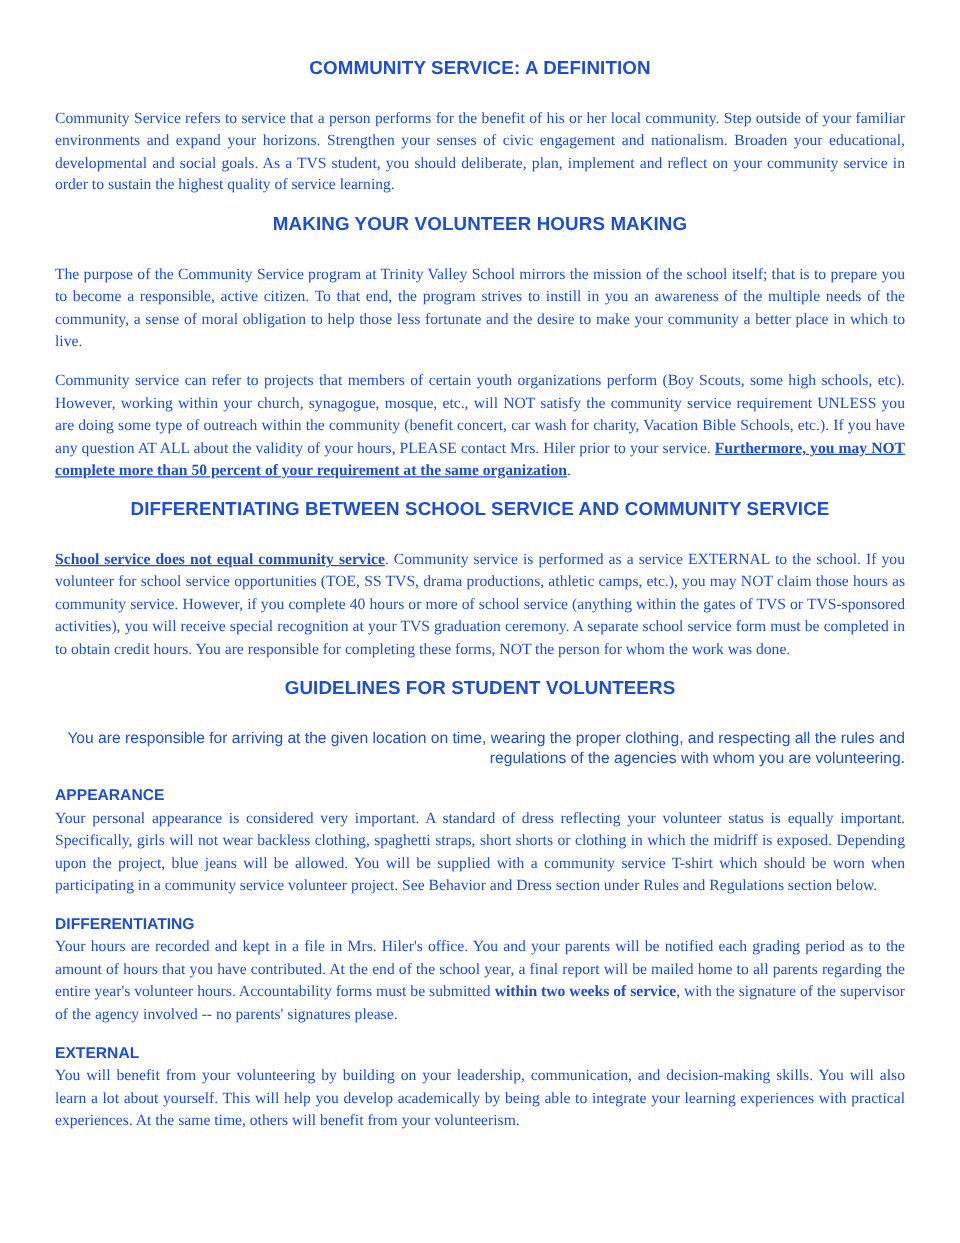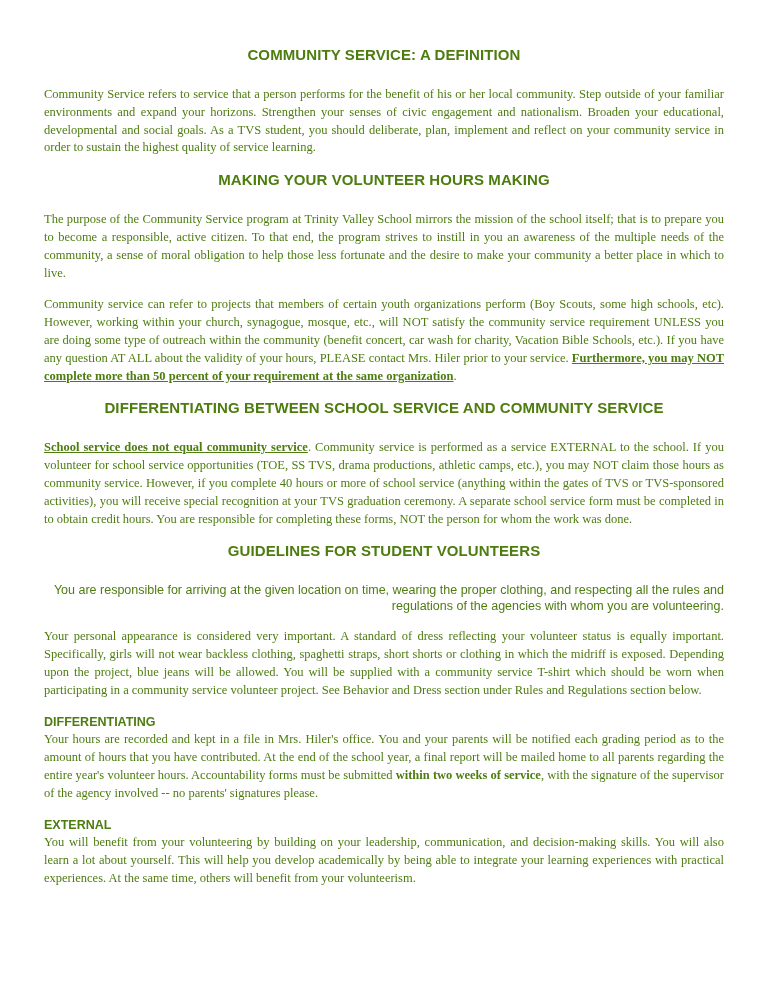--- a/index.html
+++ b/index.html
@@ -6,21 +6,21 @@
   html, body { background: #ffffff; }
   .page {
     position: relative;
     width: 768px;
     height: 994px;
     background: #ffffff;
     padding: 46px 44px 0 44px;
     font-family: "Liberation Sans", "DejaVu Sans", sans-serif;
     font-size: 12.5px;
     line-height: 17.8px;
-    color: #4d7c0f;
+    color: #1d4ed8;
     overflow: hidden;
   }
   h1.section-heading {
     font-size: 15px;
     line-height: 18px;
     font-weight: bold;
     text-align: center;
     margin: 0 0 22px 0;
     letter-spacing: 0.1px;
   }
@@ -62,20 +62,21 @@
 
   <section>
     <h1 class="section-heading">DIFFERENTIATING BETWEEN SCHOOL SERVICE AND COMMUNITY SERVICE</h1>
     <p class="para"><span class="bu">School service does not equal community service</span><span>. Community service is performed as a service EXTERNAL to the school. If you volunteer for school service opportunities (TOE, SS TVS, drama productions, athletic camps, etc.), you may NOT claim those hours as community service. However, if you complete 40 hours or more of school service (anything within the gates of TVS or TVS-sponsored activities), you will receive special recognition at your TVS graduation ceremony. A separate school service form must be completed in to obtain credit hours. You are responsible for completing these forms, NOT the person for whom the work was done.</span></p>
   </section>
 
   <section>
     <h1 class="section-heading">GUIDELINES FOR STUDENT VOLUNTEERS</h1>
     <p class="intro">You are responsible for arriving at the given location on time, wearing the proper clothing, and respecting all the rules and regulations of the agencies with whom you are volunteering.</p>
 
+    <h2 class="subhead">APPEARANCE</h2>
     <p class="para">Your personal appearance is considered very important. A standard of dress reflecting your volunteer status is equally important. Specifically, girls will not wear backless clothing, spaghetti straps, short shorts or clothing in which the midriff is exposed. Depending upon the project, blue jeans will be allowed. You will be supplied with a community service T-shirt which should be worn when participating in a community service volunteer project. See Behavior and Dress section under Rules and Regulations section below.</p>
 
     <h2 class="subhead">DIFFERENTIATING</h2>
     <p class="para"><span>Your hours are recorded and kept in a file in Mrs. Hiler's office. You and your parents will be notified each grading period as to the amount of hours that you have contributed. At the end of the school year, a final report will be mailed home to all parents regarding the entire year's volunteer hours. Accountability forms must be submitted </span><span class="b">within two weeks of service</span><span>, with the signature of the supervisor of the agency involved -- no parents' signatures please.</span></p>
 
     <h2 class="subhead">EXTERNAL</h2>
     <p class="para">You will benefit from your volunteering by building on your leadership, communication, and decision-making skills. You will also learn a lot about yourself. This will help you develop academically by being able to integrate your learning experiences with practical experiences. At the same time, others will benefit from your volunteerism.</p>
   </section>
 
 </div>

